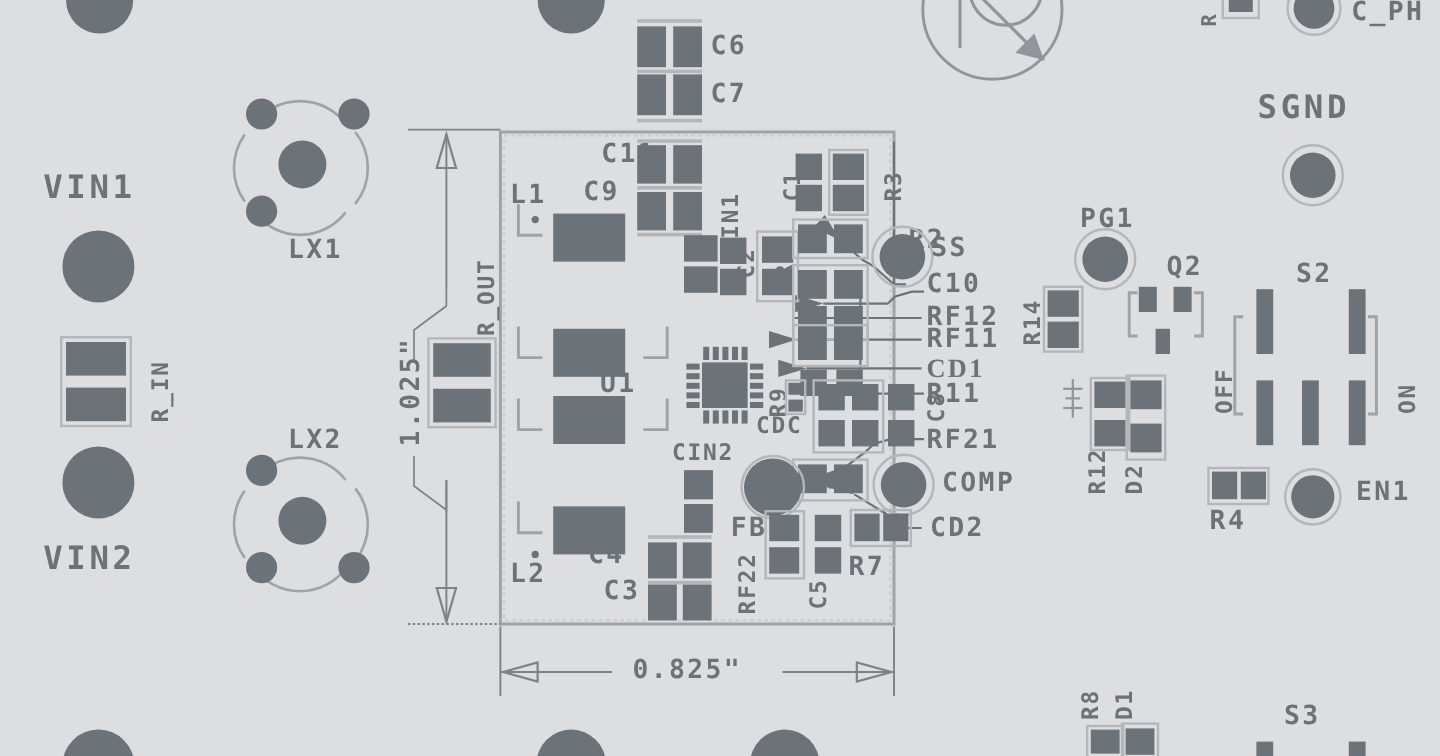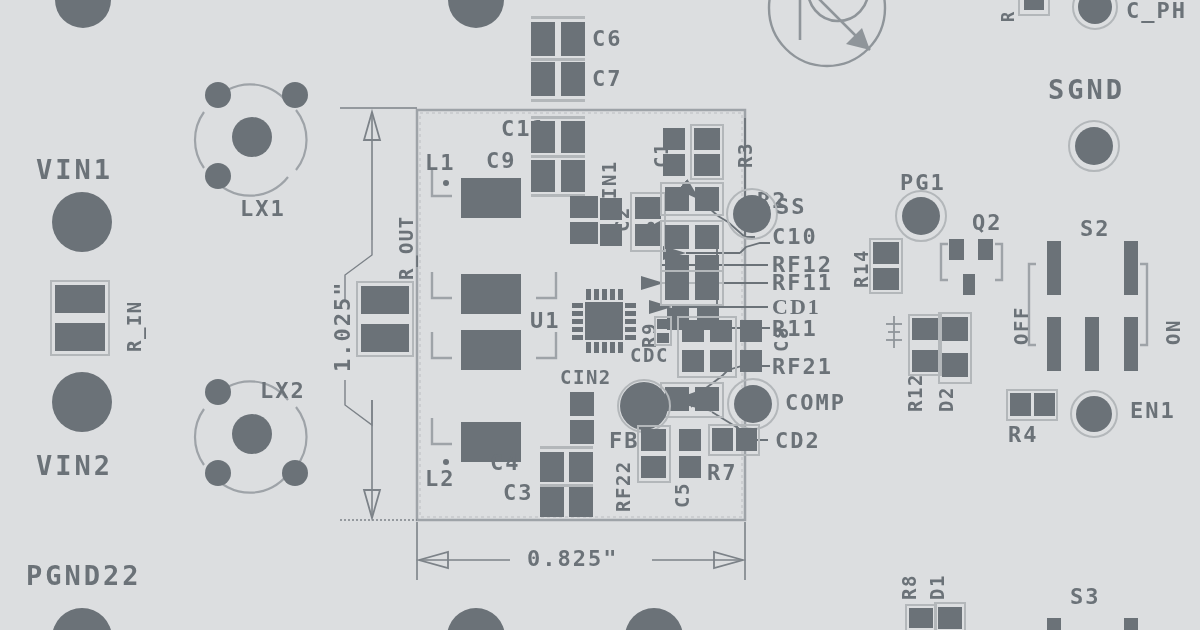--- a/index.html
+++ b/index.html
@@ -132,49 +132,48 @@
       <path d="M212,400 A48,48 0 0 1 288,400"></path>
       <path d="M296,407 A48,48 0 0 1 296,467"></path>
       <path d="M212,474 A48,48 0 0 0 288,474"></path>
       <path d="M204,465 A48,48 0 0 1 204,409"></path>
     </g>
   </svg>
 
   <div class="circ" style="left:55px;top:-28px;width:56px;height:56px;"></div>
   <div class="circ" style="left:448px;top:-28px;width:56px;height:56px;"></div>
 
-  <div class="lbl big" style="left:36px;top:156px;">VIN1</div>
+  <div class="lbl big" style="left:36px;top:143px;">VIN1</div>
   <div class="circ" style="left:52px;top:192px;width:60px;height:60px;"></div>
 
   <div class="fp" style="left:50px;top:280px;width:60px;height:76px;"></div>
   <div class="pad" style="left:55px;top:285px;width:50px;height:28px;"></div>
   <div class="pad" style="left:55px;top:323px;width:50px;height:28px;"></div>
   <div class="lbl sm rot90" style="left:125px;top:352px;">R_IN</div>
 
   <div class="circ" style="left:52px;top:372px;width:60px;height:60px;"></div>
   <div class="lbl big" style="left:36px;top:452px;">VIN2</div>
 
-  <div class="lbl big" style="left:26px;top:562px;">PGND22</div>
   <div class="circ" style="left:52px;top:608px;width:60px;height:60px;"></div>
 
   <div>
     <div class="circ" style="left:232px;top:117px;width:40px;height:40px;"></div>
     <div class="circ" style="left:205px;top:82px;width:26px;height:26px;"></div>
     <div class="circ" style="left:282px;top:82px;width:26px;height:26px;"></div>
     <div class="circ" style="left:205px;top:163px;width:26px;height:26px;"></div>
   </div>
   <div class="lbl med" style="left:240px;top:198px;">LX1</div>
 
   <div>
     <div class="circ" style="left:232px;top:414px;width:40px;height:40px;"></div>
     <div class="circ" style="left:205px;top:379px;width:26px;height:26px;"></div>
     <div class="circ" style="left:205px;top:460px;width:26px;height:26px;"></div>
     <div class="circ" style="left:282px;top:460px;width:26px;height:26px;"></div>
   </div>
-  <div class="lbl med" style="left:240px;top:380px;margin-left:20px;">LX2</div>
+  <div class="lbl med" style="left:240px;top:356px;">LX2</div>
 
   <div class="lbl med rot90" style="left:332px;top:372px;">1.025"</div>
   <div class="lbl med" style="left:527px;top:548px;">0.825"</div>
 
   <div class="fp" style="left:356px;top:281px;width:58px;height:76px;"></div>
   <div class="pad" style="left:361px;top:286px;width:48px;height:28px;"></div>
   <div class="pad" style="left:361px;top:324px;width:48px;height:28px;"></div>
   <div class="lbl sm rot90" style="left:397px;top:280px;">R_OUT</div>
 
   <div>
@@ -280,21 +279,21 @@
 
   <div class="pad" style="left:667px;top:308px;width:22px;height:22px;"></div>
   <div class="pad" style="left:697px;top:308px;width:22px;height:22px;"></div>
 
   <div class="lbl med" style="left:772px;top:226px;">C10</div>
   <div class="lbl med" style="left:772px;top:254px;">RF12</div>
   <div class="lbl med" style="left:772px;top:272px;">RF11</div>
   <div class="lbl med" style="left:772px;top:296px;font-family:Liberation Serif, serif;">CD1</div>
   <div class="lbl med" style="left:772px;top:318px;">R11</div>
 
-  <div class="lbl med" style="left:530px;top:310px;">U1</div>
+  <div class="lbl med" style="left:500px;top:310px;">U1</div>
   <div style="position:absolute;left:571px;top:288px;width:66px;height:66px;">
     <div class="pad" style="left:14px;top:14px;width:38px;height:38px;"></div>
 
     <div class="pad" style="left:15px;top:1px;width:5px;height:11px;"></div>
     <div class="pad" style="left:23px;top:1px;width:5px;height:11px;"></div>
     <div class="pad" style="left:31px;top:1px;width:5px;height:11px;"></div>
     <div class="pad" style="left:39px;top:1px;width:5px;height:11px;"></div>
     <div class="pad" style="left:47px;top:1px;width:5px;height:11px;"></div>
     <div class="pad" style="left:15px;top:54px;width:5px;height:11px;"></div>
     <div class="pad" style="left:23px;top:54px;width:5px;height:11px;"></div>

